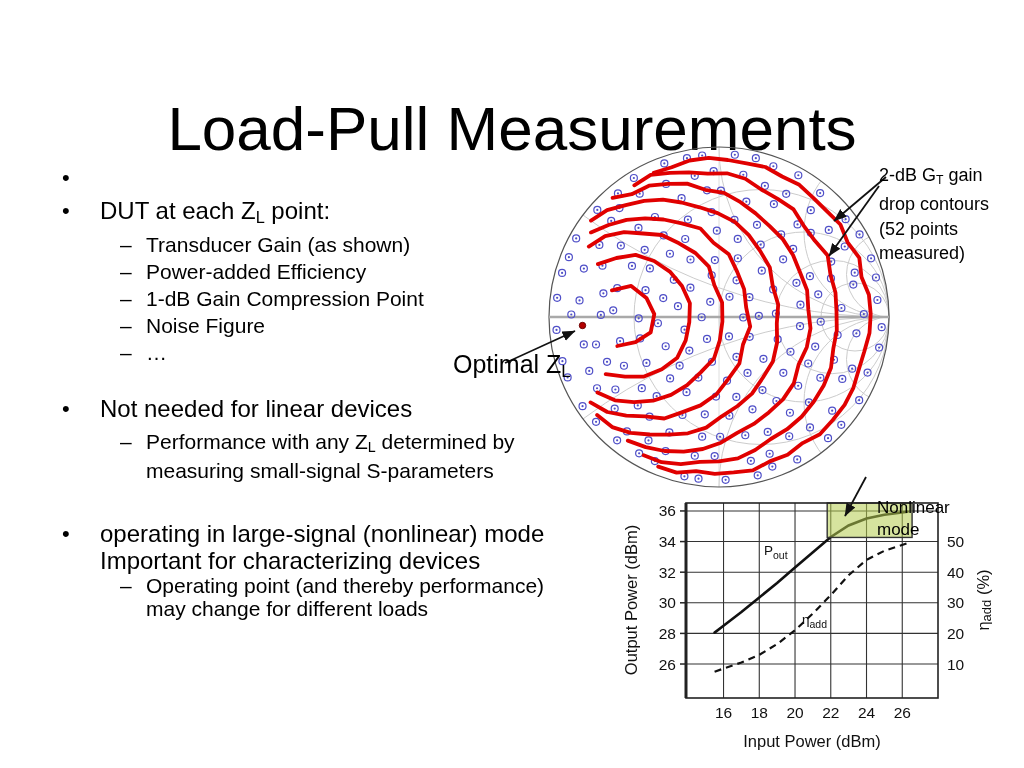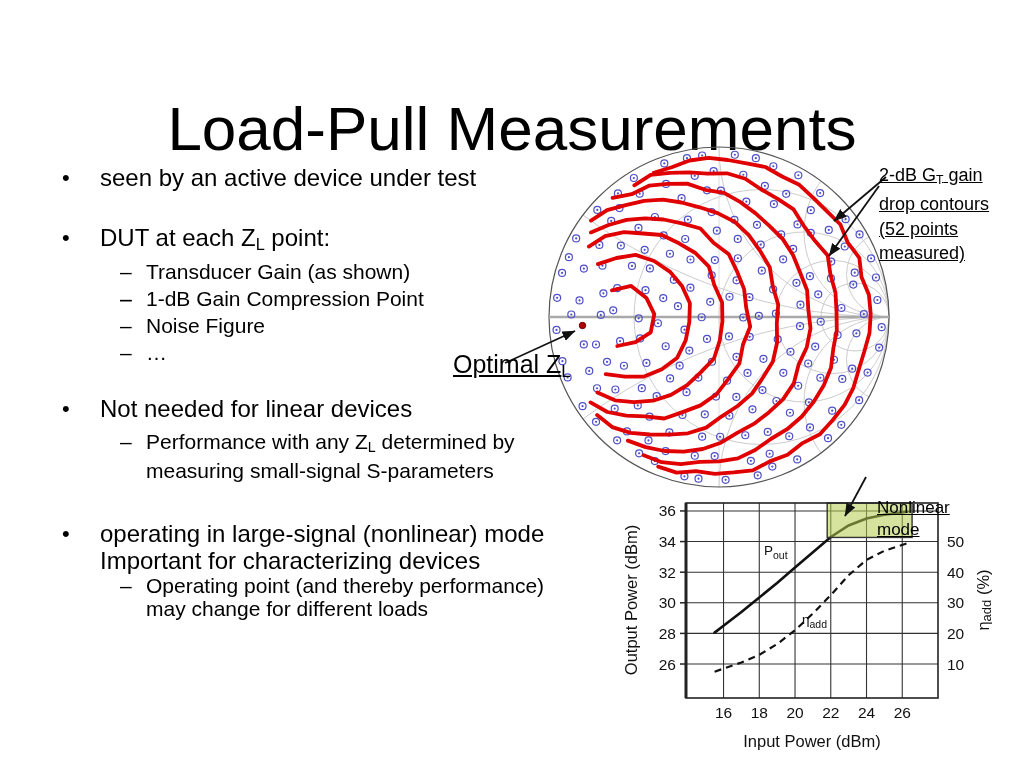--- a/index.html
+++ b/index.html
@@ -16,43 +16,43 @@
   .b-item.l1 .marker{left:7px;font-size:22px;}
   .b-item.l2 .marker{left:65px;}
   .b-line{white-space:nowrap;}
   .sub{font-size:0.68em;vertical-align:-0.22em;}
   
   .fig{position:absolute;}
   #smith-wrap{left:538px;top:136px;width:362px;height:362px;}
   #power-wrap{left:604px;top:452px;width:420px;height:316px;}
   #overlay{position:absolute;left:0;top:0;width:1024px;height:768px;pointer-events:none;}
   .annot{position:absolute;}
-  .annot .b-line{white-space:nowrap;text-decoration:underline;}
+  .annot .b-line{white-space:nowrap;}
 </style>
 </head>
 <body>
 
 <div class="slide">
   <h1 class="title">Load-Pull Measurements</h1>
 
   <div class="bullets" id="bullets">
       <div class="b-item l1" style="margin-top: 0px;">
         <span class="marker">•</span>
-        <div class="b-line"><span>seen by an active device under test</span></div>
       </div>
       <div class="b-item l1" style="margin-top: 33px;">
         <span class="marker">•</span>
         <div class="b-line"><span>DUT at each Z</span><span class="sub">L</span><span> point:</span></div>
       </div>
       <div class="b-item l2" style="margin-top: 2px;">
         <span class="marker">–</span>
         <div class="b-line"><span>Transducer Gain (as shown)</span></div>
       </div>
       <div class="b-item l2" style="margin-top: 4px;">
         <span class="marker">–</span>
+        <div class="b-line"><span>Power-added Efficiency</span></div>
       </div>
       <div class="b-item l2" style="margin-top: 4px;">
         <span class="marker">–</span>
         <div class="b-line"><span>1-dB Gain Compression Point</span></div>
       </div>
       <div class="b-item l2" style="margin-top: 4px;">
         <span class="marker">–</span>
         <div class="b-line"><span>Noise Figure</span></div>
       </div>
       <div class="b-item l2" style="margin-top: 4px;">

